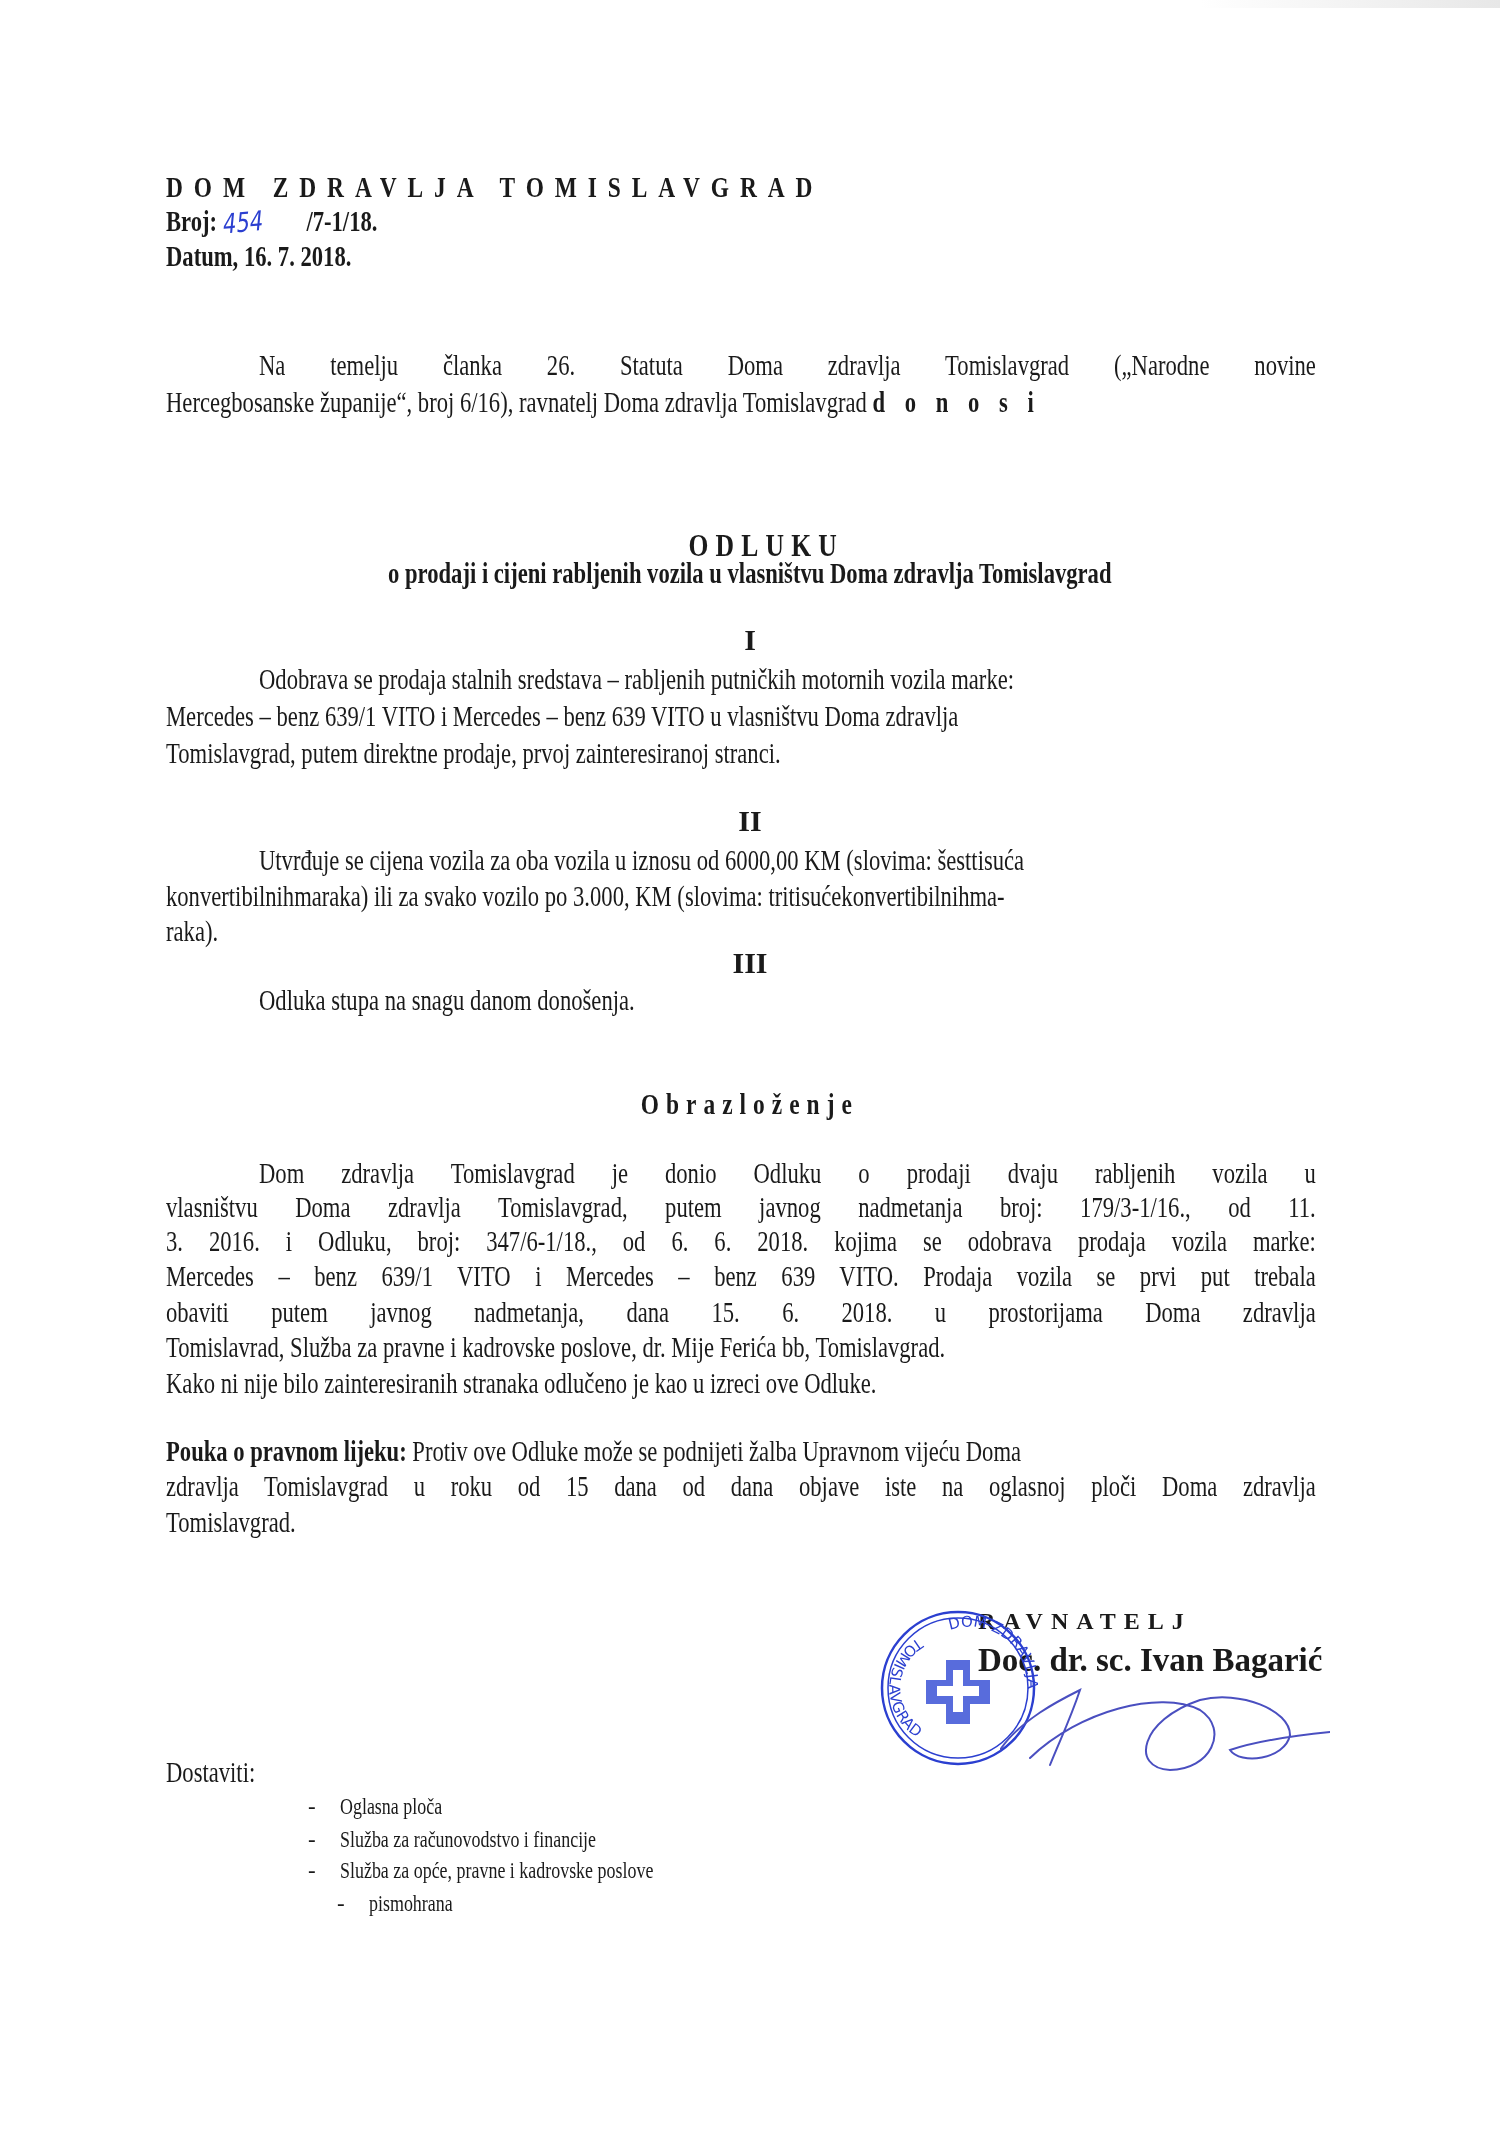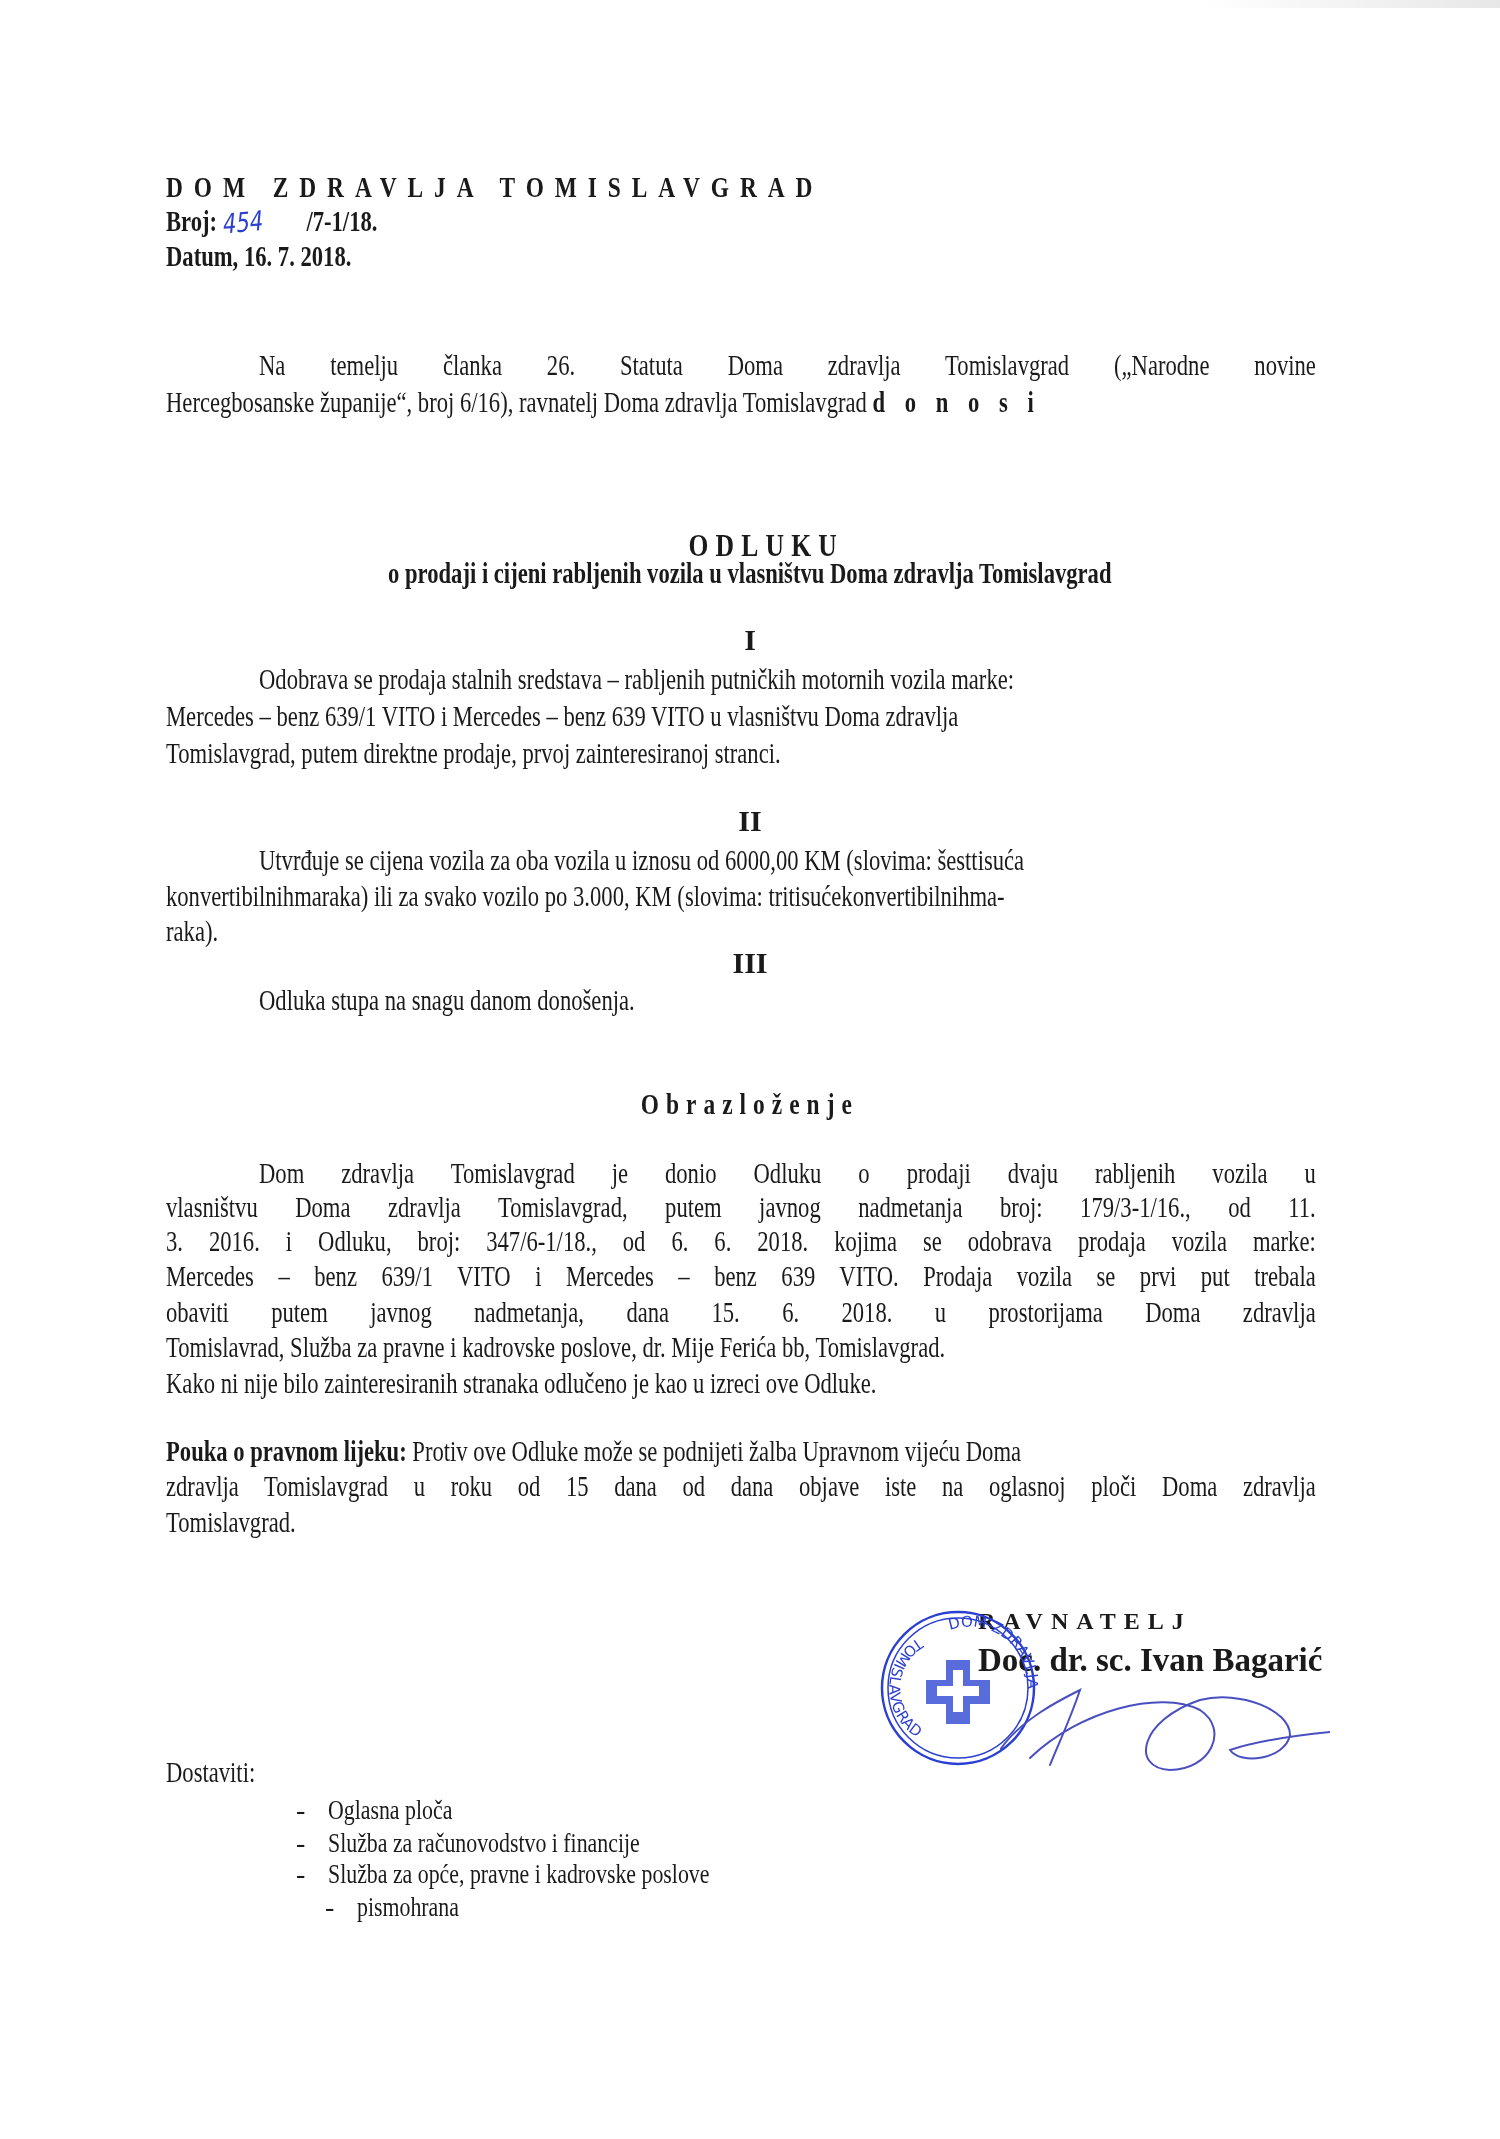--- a/index.html
+++ b/index.html
@@ -72,21 +72,21 @@
     left: 978px; top: 1642px;
     font-size: 33px; font-weight: bold;
   }
   .stamp { position: absolute; left: 878px; top: 1608px; width: 160px; height: 160px; }
   .signature { position: absolute; left: 1000px; top: 1680px; width: 330px; height: 100px; }
   
   .dist-label {
     left: 166px; top: 1756px; font-size: 29px;
     transform: scaleX(0.78); transform-origin: 0 0;
   }
-  .dist-item { position: absolute; left: 296px; font-size: 28px; white-space: nowrap; }
+  .dist-item { position: absolute; left: 308px; font-size: 23px; white-space: nowrap; }
   .dist-item .dash { display: inline-block; width: 32px; }
   .dist-item .txt { display: inline-block; transform: scaleX(0.78); transform-origin: 0 0; }
   .scan-shadow {
     position: absolute; right: 0; top: 0; width: 300px; height: 8px;
     background: linear-gradient(to right, rgba(230,230,230,0), rgba(225,225,225,0.8));
   }
 </style>
 </head>
 <body>
 

